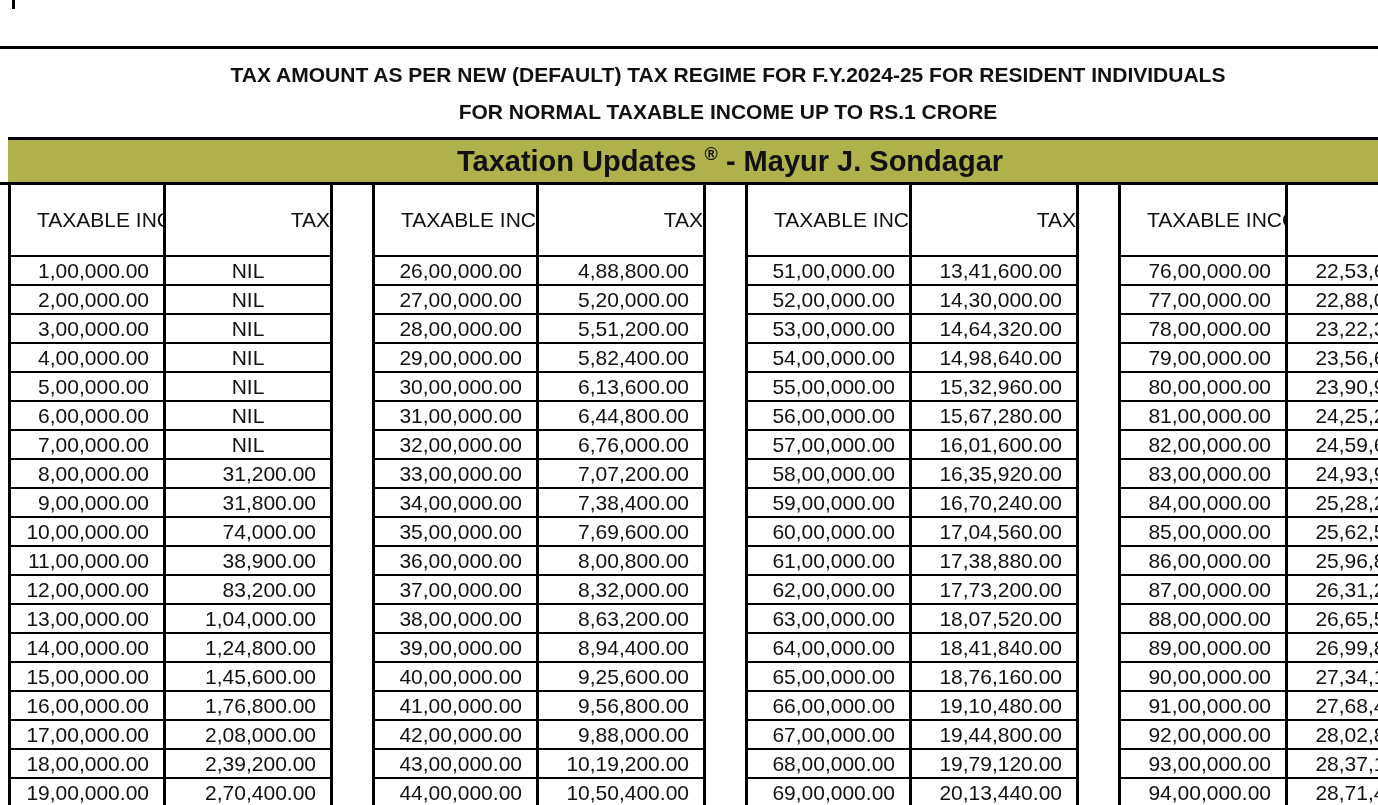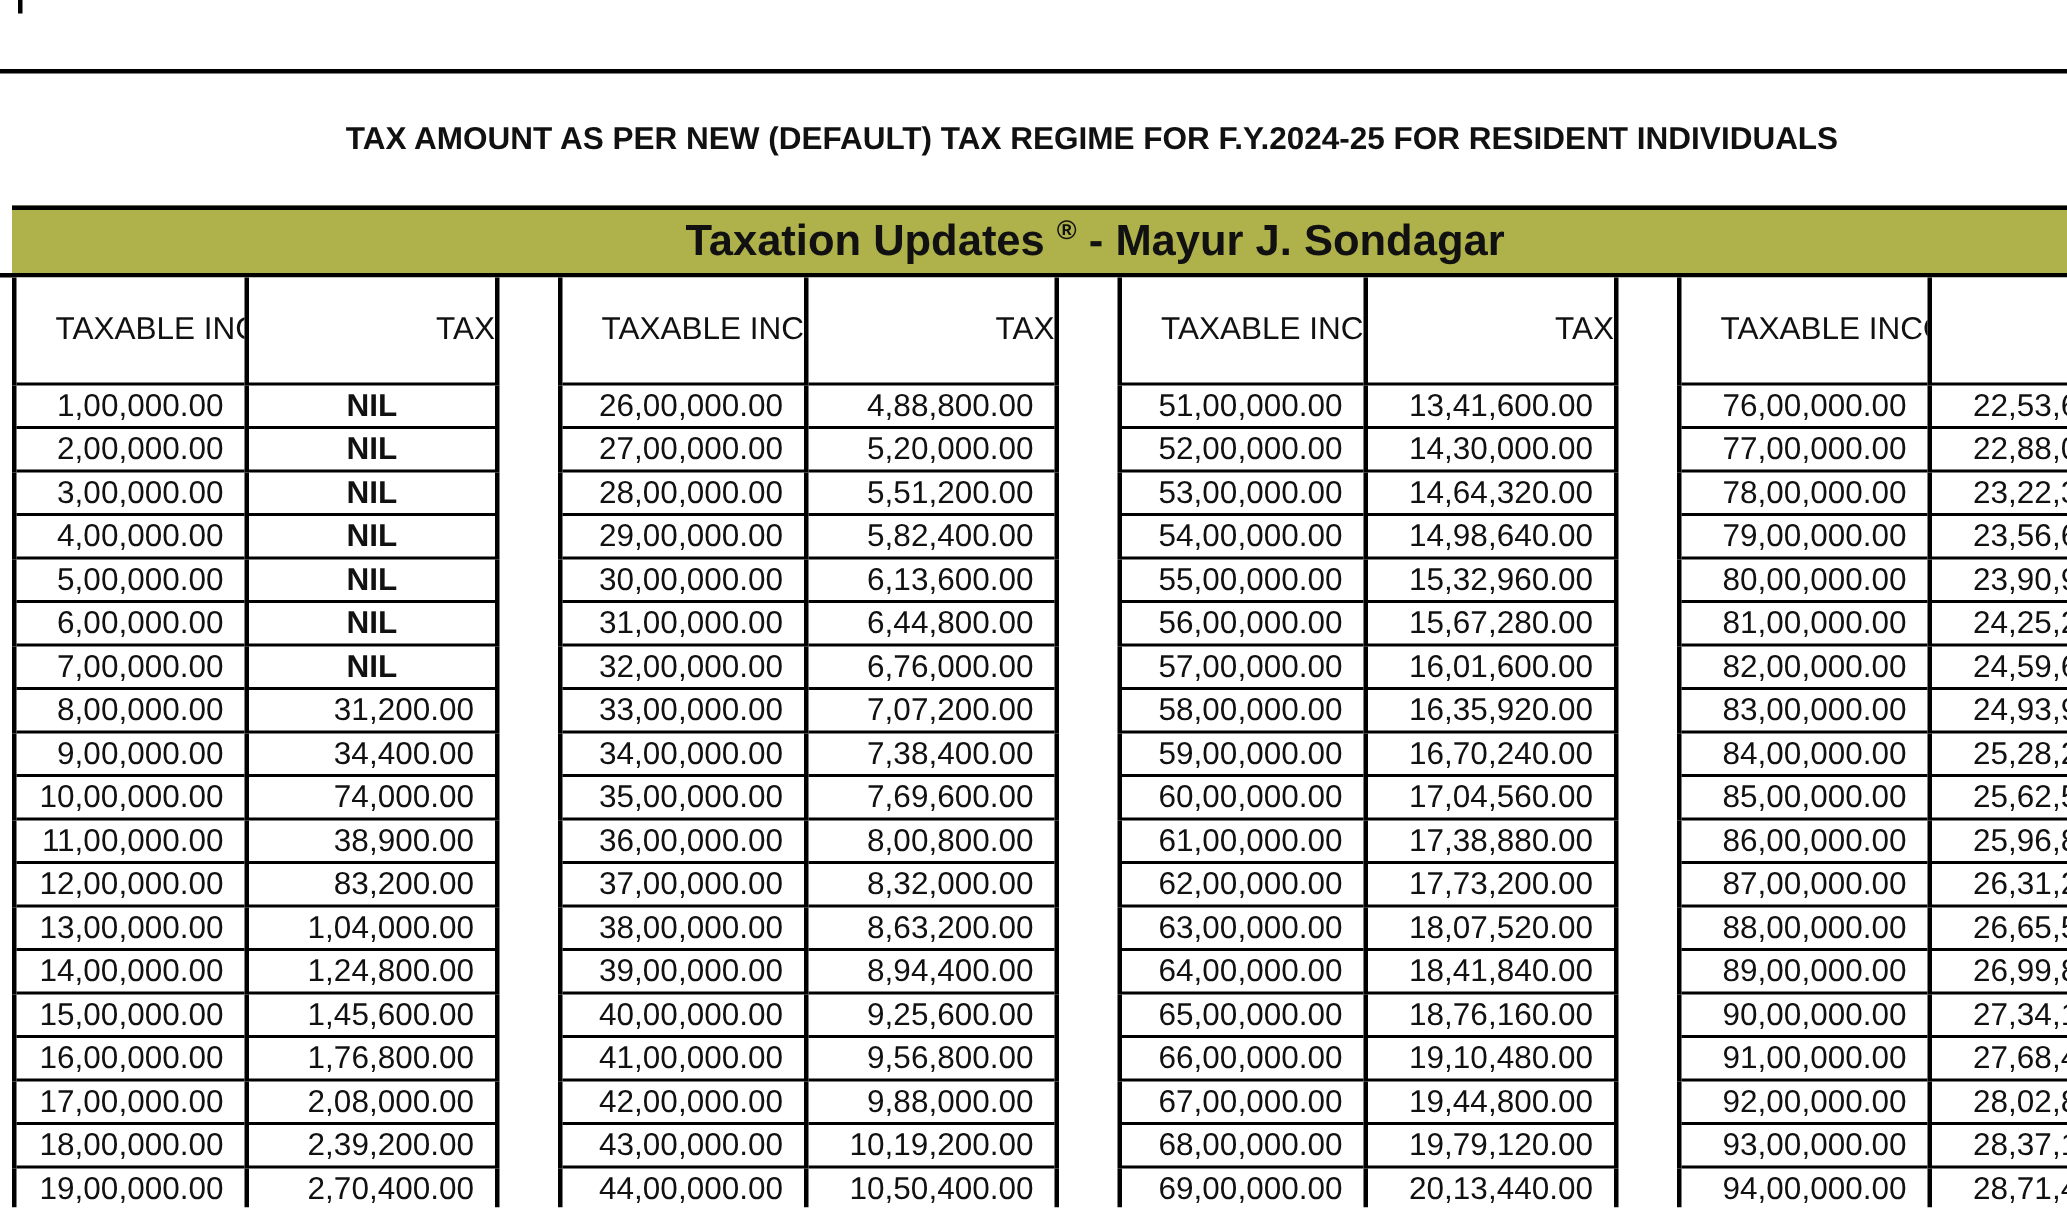--- a/index.html
+++ b/index.html
@@ -107,21 +107,20 @@
     line-height: 27px;
   }
   table.taxgrid td.income,
   table.taxgrid td.tax {
     text-align: right;
     padding-right: 14px;
   }
   table.taxgrid td.nil {
     text-align: center;
     padding-right: 0;
-    font-weight: bold;
   }
   table.taxgrid th.gap,
   table.taxgrid td.gap {
     border-top: none;
     border-bottom: none;
     background: #ffffff;
   }
 </style>
 </head>
 <body>
@@ -130,20 +129,21 @@
   <div class="content">
 
     <div class="top-strip">
       <div class="top-tick"></div>
     </div>
 
     <div class="hr-line"></div>
 
     <div class="title-block">
       <div class="title-line">TAX AMOUNT AS PER NEW (DEFAULT) TAX REGIME FOR F.Y.2024-25 FOR RESIDENT INDIVIDUALS</div>
+      <div class="title-line">FOR NORMAL TAXABLE INCOME UP TO RS.1 CRORE</div>
     </div>
 
     <div class="banner" style="background: rgb(175, 177, 75);">
       <span>Taxation Updates</span>
       <sup>®</sup>
       <span>- Mayur J. Sondagar</span>
     </div>
 
     <div class="hr-line"></div>
 
@@ -276,21 +276,21 @@
             <td class="tax">7,07,200.00</td>
             <td class="gap"></td>
             <td class="income">58,00,000.00</td>
             <td class="tax">16,35,920.00</td>
             <td class="gap"></td>
             <td class="income">83,00,000.00</td>
             <td class="tax">24,93,920.00</td>
           </tr>
           <tr>
             <td class="income">9,00,000.00</td>
-            <td class="tax">34,400.00</td>
+            <td class="tax">31,800.00</td>
             <td class="gap"></td>
             <td class="income">34,00,000.00</td>
             <td class="tax">7,38,400.00</td>
             <td class="gap"></td>
             <td class="income">59,00,000.00</td>
             <td class="tax">16,70,240.00</td>
             <td class="gap"></td>
             <td class="income">84,00,000.00</td>
             <td class="tax">25,28,240.00</td>
           </tr>

